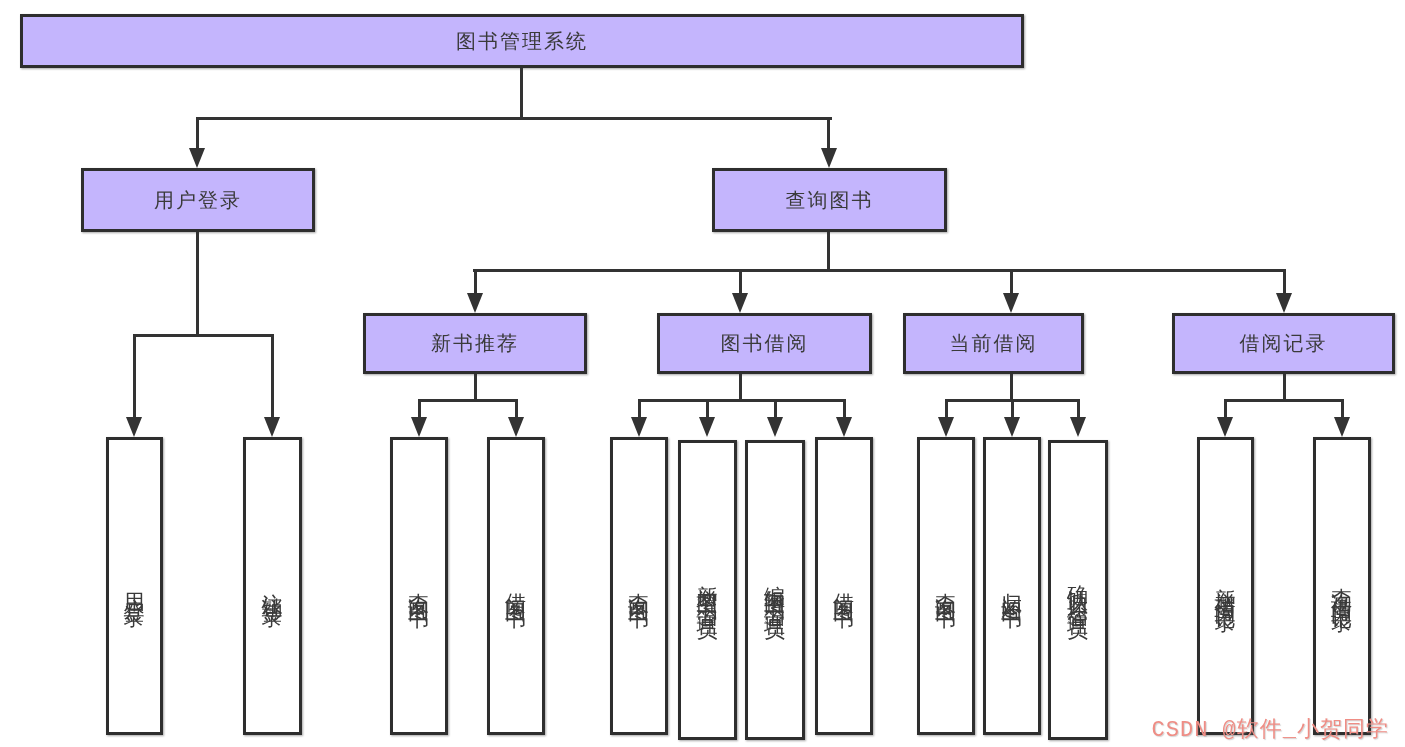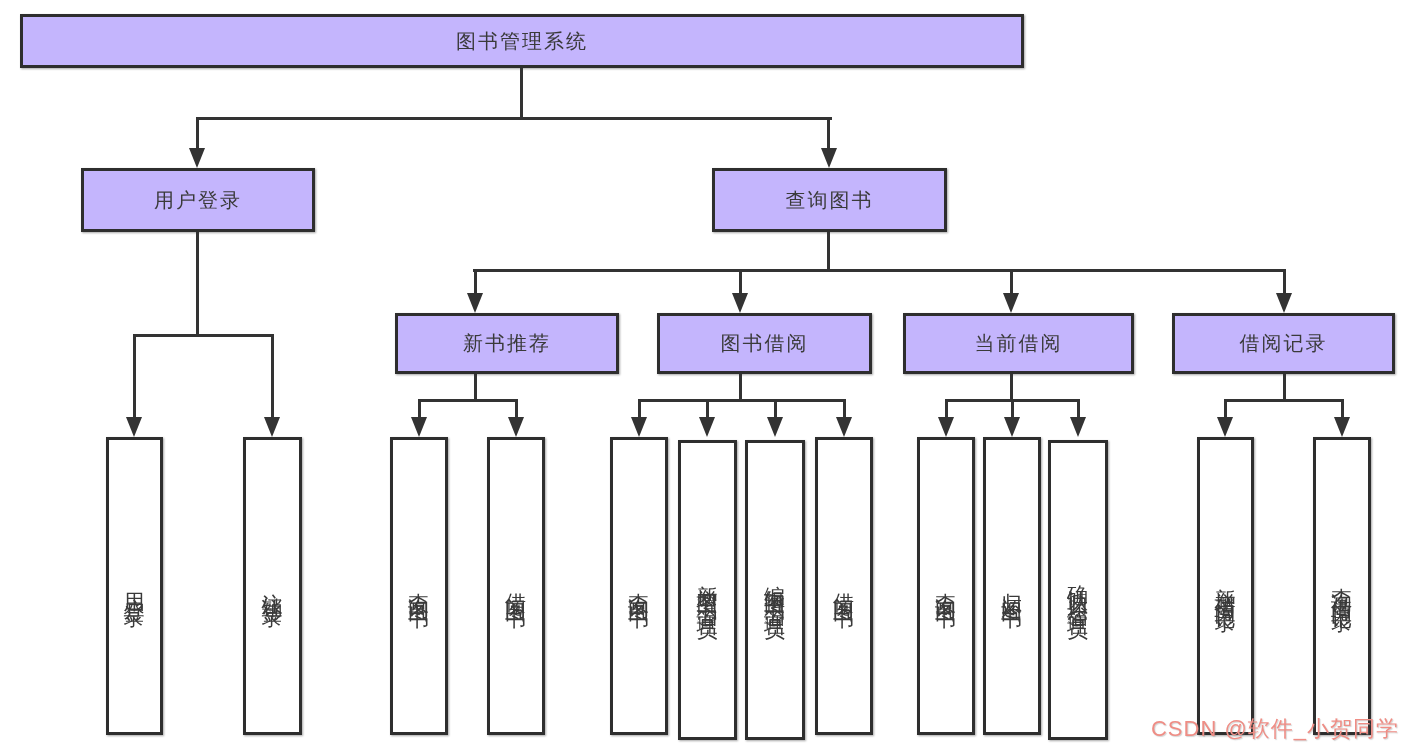--- a/index.html
+++ b/index.html
@@ -24,23 +24,23 @@
     font-size:21px;letter-spacing:5px;line-height:1;white-space:nowrap;
   }
   .vl{position:absolute;width:3px;background:#333333;}
   .hl{position:absolute;height:3px;background:#333333;}
   .ar{
     position:absolute;width:0;height:0;
     border-left:8px solid transparent;border-right:8px solid transparent;
     border-top:20px solid #333333;
   }
   .watermark{
-    position:absolute;right:6px;bottom:3px;
+    position:absolute;right:16px;bottom:3px;
     font-size:22px;letter-spacing:1px;
-    color:#ef8d85;text-shadow:1px 1px 1px rgba(130,130,130,0.35);
+    color:#ef8d85;text-shadow:1px 1px 1px rgba(130,130,130,0.35);font-family:Liberation Mono, monospace;
   }
 </style>
 </head>
 <body>
 
 <div class="canvas">
 
   <div class="box" style="left:20px;top:14px;width:1004px;height:54px;">
     <span>图书管理系统</span>
   </div>
@@ -77,27 +77,27 @@
   <div class="hl" style="left:473px;top:269px;width:813px;"></div>
   <div class="vl" style="left:474px;top:269px;height:26px;"></div>
   <div class="ar" style="left:467px;top:293px;"></div>
   <div class="vl" style="left:739px;top:269px;height:26px;"></div>
   <div class="ar" style="left:732px;top:293px;"></div>
   <div class="vl" style="left:1010px;top:269px;height:26px;"></div>
   <div class="ar" style="left:1003px;top:293px;"></div>
   <div class="vl" style="left:1283px;top:269px;height:26px;"></div>
   <div class="ar" style="left:1276px;top:293px;"></div>
 
-  <div class="box" style="left:363px;top:313px;width:224px;height:61px;margin-left:32px;">
+  <div class="box" style="left:363px;top:313px;width:224px;height:61px;">
     <span>新书推荐</span>
   </div>
   <div class="box" style="left:657px;top:313px;width:215px;height:61px;">
     <span>图书借阅</span>
   </div>
-  <div class="box" style="left:903px;top:313px;width:231px;height:61px;text-align:right;">
+  <div class="box" style="left:903px;top:313px;width:181px;height:61px;text-align:right;">
     <span>当前借阅</span>
   </div>
   <div class="box" style="left:1172px;top:313px;width:223px;height:61px;text-align:right;">
     <span>借阅记录</span>
   </div>
 
   <div class="vl" style="left:474px;top:374px;height:27px;"></div>
   <div class="hl" style="left:418px;top:399px;width:100px;"></div>
   <div class="vl" style="left:418px;top:399px;height:20px;"></div>
   <div class="ar" style="left:411px;top:417px;"></div>

